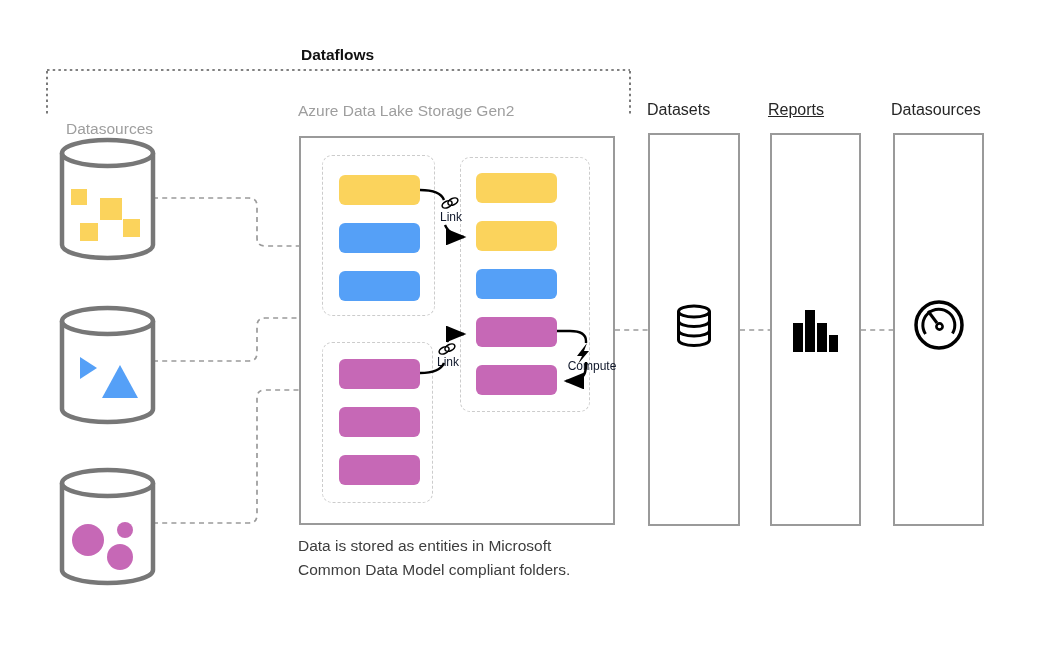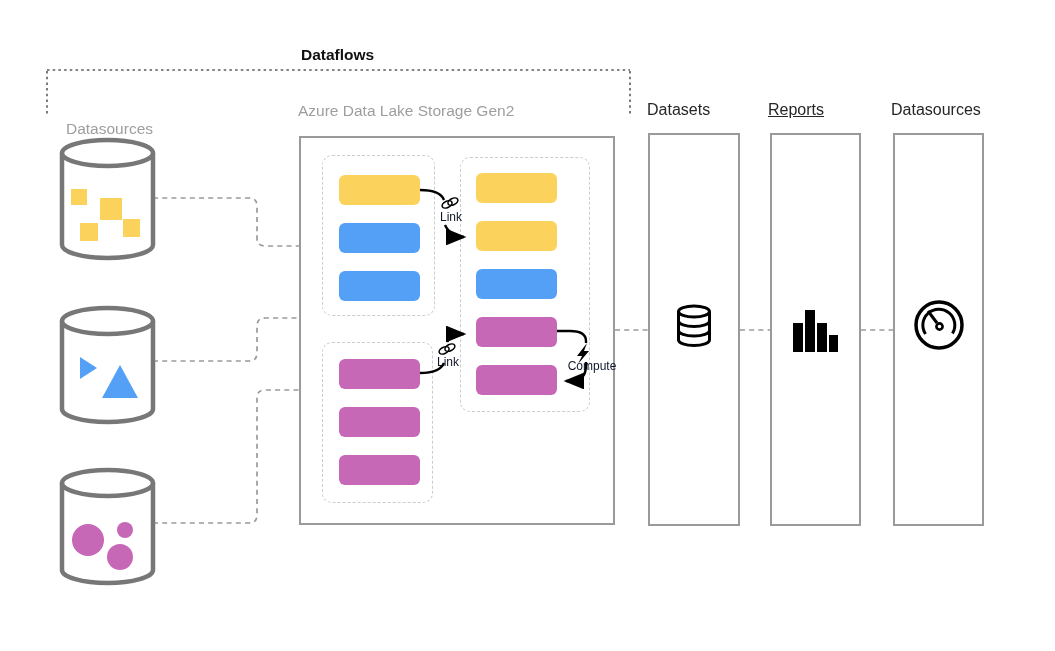--- a/index.html
+++ b/index.html
@@ -52,20 +52,24 @@
       <div class="entity" style="background: var(--yellow);"></div>
       <div class="entity" style="background: var(--blue);"></div>
       <div class="entity" style="background: var(--magenta);"></div>
       <div class="entity" style="background: var(--magenta);"></div>
     </div>
 
   <div class="abs annot" style="left:451px; top:210px;">Link</div>
   <div class="abs annot" style="left:448px; top:355px;">Link</div>
   <div class="abs annot" style="left:584px; top:359px;margin-left:8px;">Compute</div>
 
+  <div class="abs caption" style="left:298px; top:534px;">
+    <div>Data is stored as entities in Microsoft</div>
+    <div>Common Data Model compliant folders.</div>
+  </div>
 
   <svg class="overlay" width="1055" height="651" viewBox="0 0 1055 651">
     <defs>
       <marker id="ah" markerWidth="9" markerHeight="7" refX="7.5" refY="3.5" orient="auto">
         <path d="M0,0 L8.5,3.5 L0,7 Z" fill="#000"></path>
       </marker>
     </defs>
 
     <g fill="none" style="stroke:var(--bracket-gray)" stroke-width="1.6" stroke-dasharray="2.5,3.2">
       <path d="M47,70 H630"></path>

